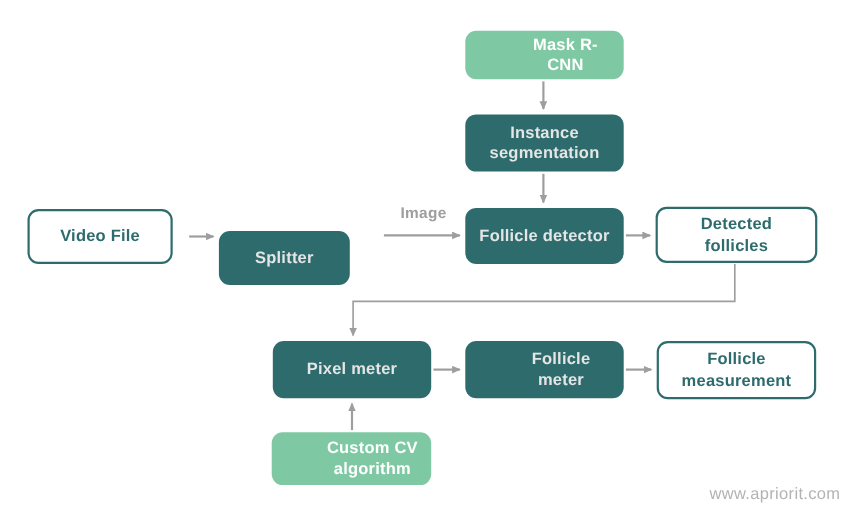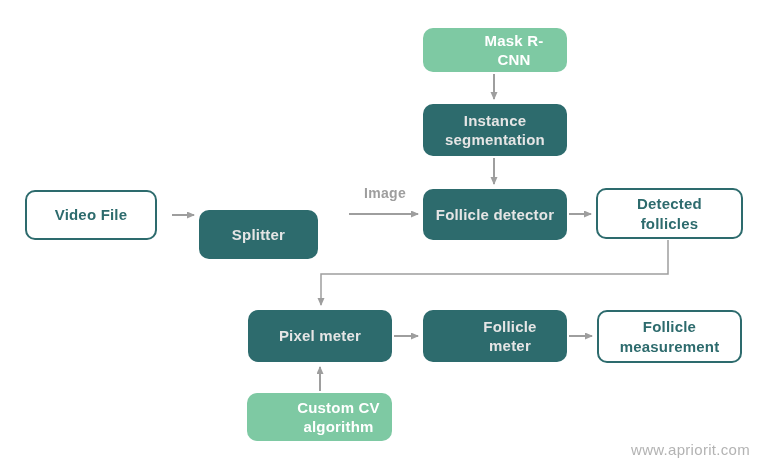--- a/index.html
+++ b/index.html
@@ -72,21 +72,21 @@
     width: 76px;
     text-align: center;
     font-size: 14px;
     font-weight: bold;
     color: var(--arrow-gray);
     letter-spacing: 0.3px;
   }
 
   .watermark {
     position: absolute;
-    right: 18px; top: 441px;
+    right: 4px; top: 441px;
     font-size: 15px;
     color: var(--watermark-gray);
     letter-spacing: 0.3px;
   }
 </style>
 </head>
 <body>
 
 <div class="canvas">
 

